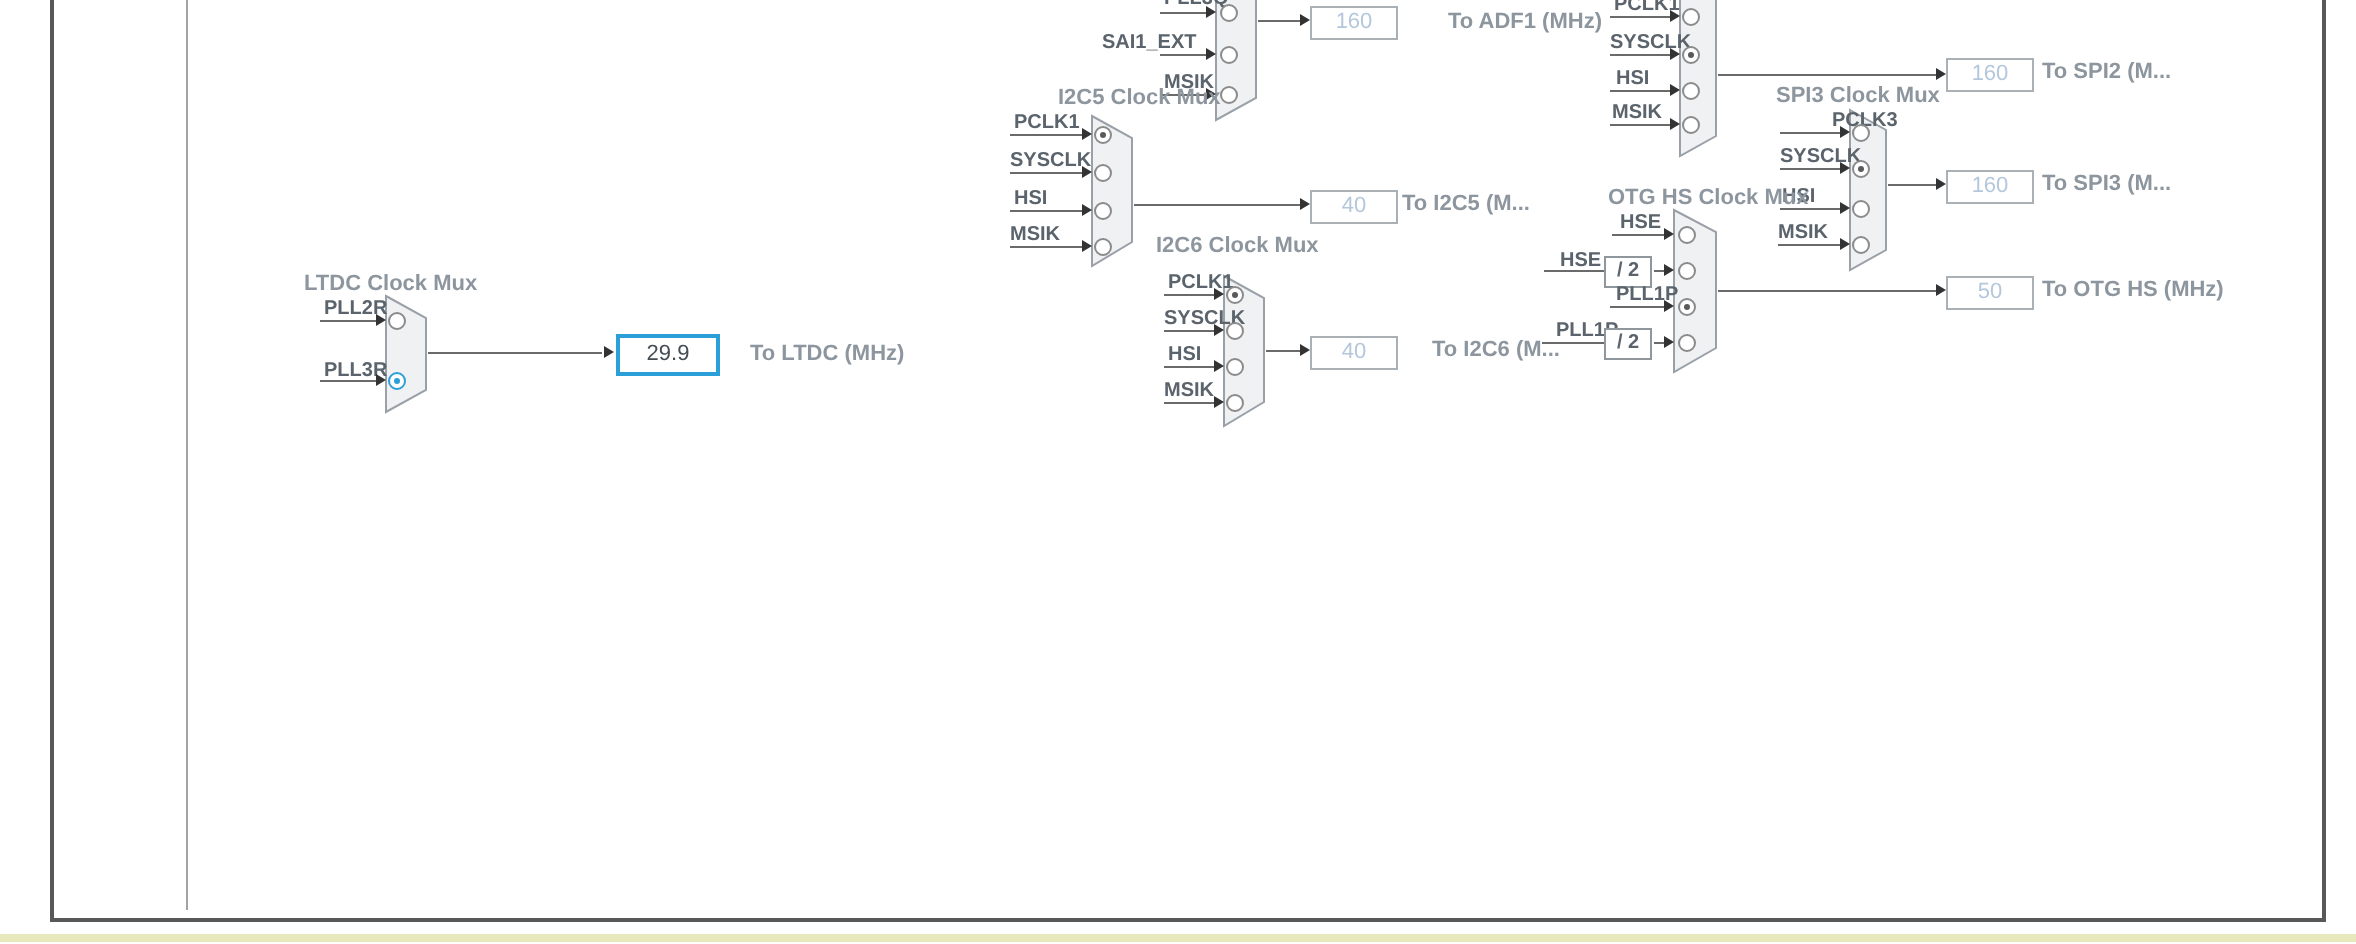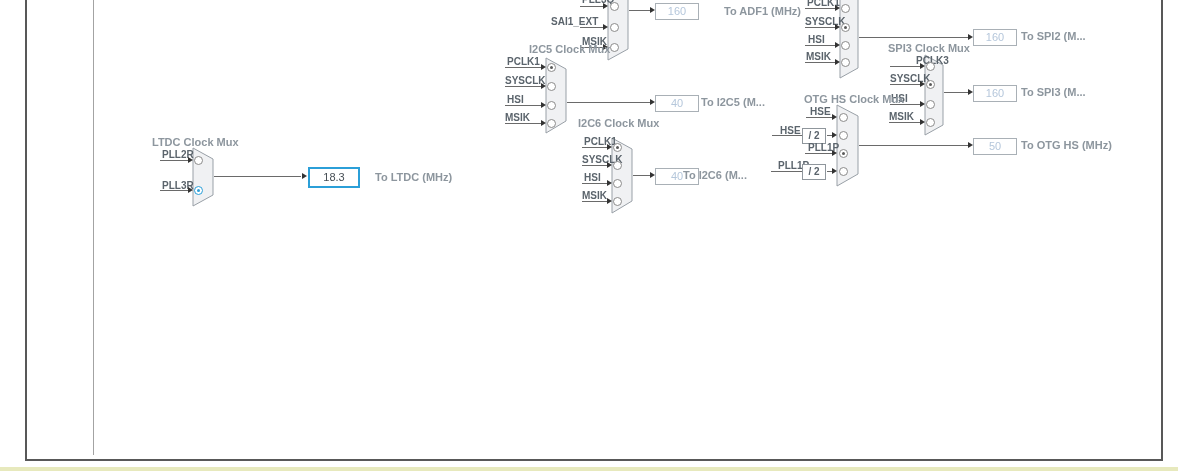--- a/index.html
+++ b/index.html
@@ -45,21 +45,21 @@
   <div class="pin-label" style="left:162px;top:149px">PLL2R</div>
   <div class="wire" style="left:160px;top:160px;width:29px"></div>
   <div class="arr" style="left:188px;top:157px"></div>
   <div class="radio" style="left:194px;top:156px"></div>
   <div class="pin-label" style="left:162px;top:180px">PLL3R</div>
   <div class="wire" style="left:160px;top:190px;width:29px"></div>
   <div class="arr" style="left:188px;top:187px"></div>
   <div class="radio sel blue" style="left:194px;top:186px"></div>
   <div class="wire" style="left:214px;top:176px;width:87px"></div>
   <div class="arr" style="left:302px;top:173px"></div>
-  <div class="freq active" style="left:308px;top:167px">18.3</div>
+  <div class="freq active" style="left:308px;top:167px">29.9</div>
   <div class="to-label" style="left:375px;top:171px">To LTDC (MHz)</div>
 
   <svg class="mux-svg" style="left:608px;top:-45px" width="21" height="106">
       <polygon points="0,0 20,11 20,94 0,105"></polygon>
     </svg>
   <div class="pin-label" style="left:582px;top:-6px">PLL3Q</div>
   <div class="wire" style="left:580px;top:6px;width:23px"></div>
   <div class="arr" style="left:603px;top:3px"></div>
   <div class="radio" style="left:610px;top:2px"></div>
   <div class="pin-label" style="left:551px;top:16px">SAI1_EXT</div>
@@ -116,21 +116,21 @@
   <div class="wire" style="left:582px;top:183px;width:25px"></div>
   <div class="arr" style="left:607px;top:180px"></div>
   <div class="radio" style="left:613px;top:179px"></div>
   <div class="pin-label" style="left:582px;top:190px">MSIK</div>
   <div class="wire" style="left:582px;top:201px;width:25px"></div>
   <div class="arr" style="left:607px;top:198px"></div>
   <div class="radio" style="left:613px;top:197px"></div>
   <div class="wire" style="left:633px;top:175px;width:17px"></div>
   <div class="arr" style="left:650px;top:172px"></div>
   <div class="freq" style="left:655px;top:168px">40</div>
-  <div class="to-label" style="left:683px;top:169px">To I2C6 (M...</div>
+  <div class="to-label" style="left:716px;top:169px">To I2C6 (M...</div>
 
   <svg class="mux-svg" style="left:840px;top:-45px" width="19" height="124">
       <polygon points="0,0 18,10 18,113 0,123"></polygon>
     </svg>
   <div class="pin-label" style="left:807px;top:-3px">PCLK1</div>
   <div class="wire" style="left:805px;top:8px;width:30px"></div>
   <div class="arr" style="left:835px;top:5px"></div>
   <div class="radio" style="left:841px;top:4px"></div>
   <div class="pin-label" style="left:805px;top:16px">SYSCLK</div>
   <div class="wire" style="left:805px;top:27px;width:30px"></div>

